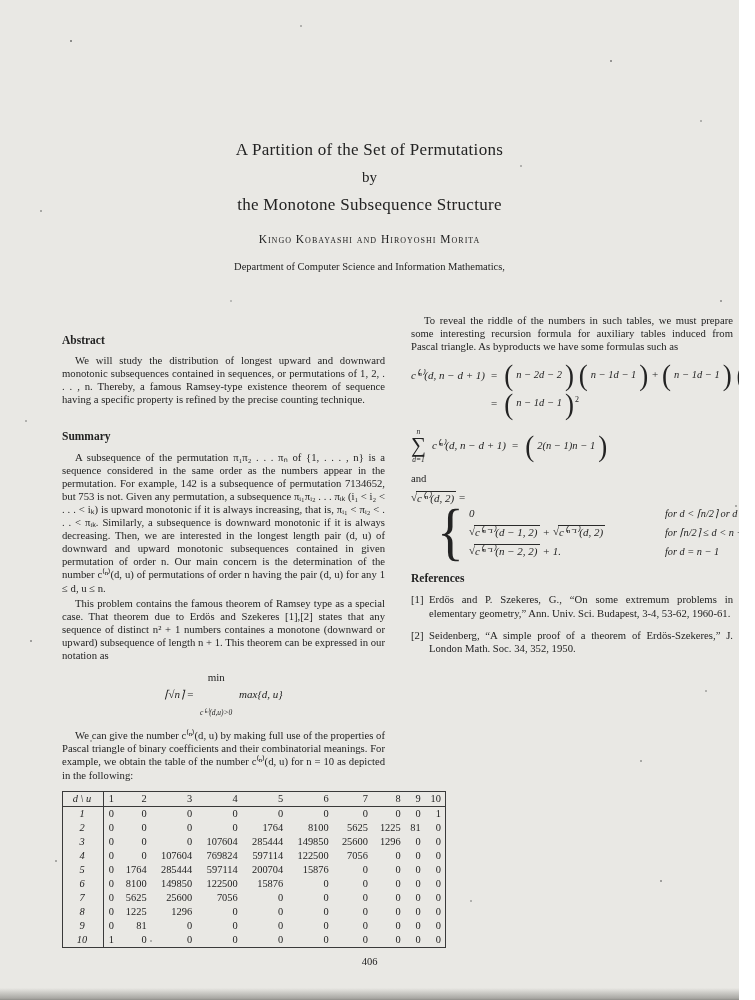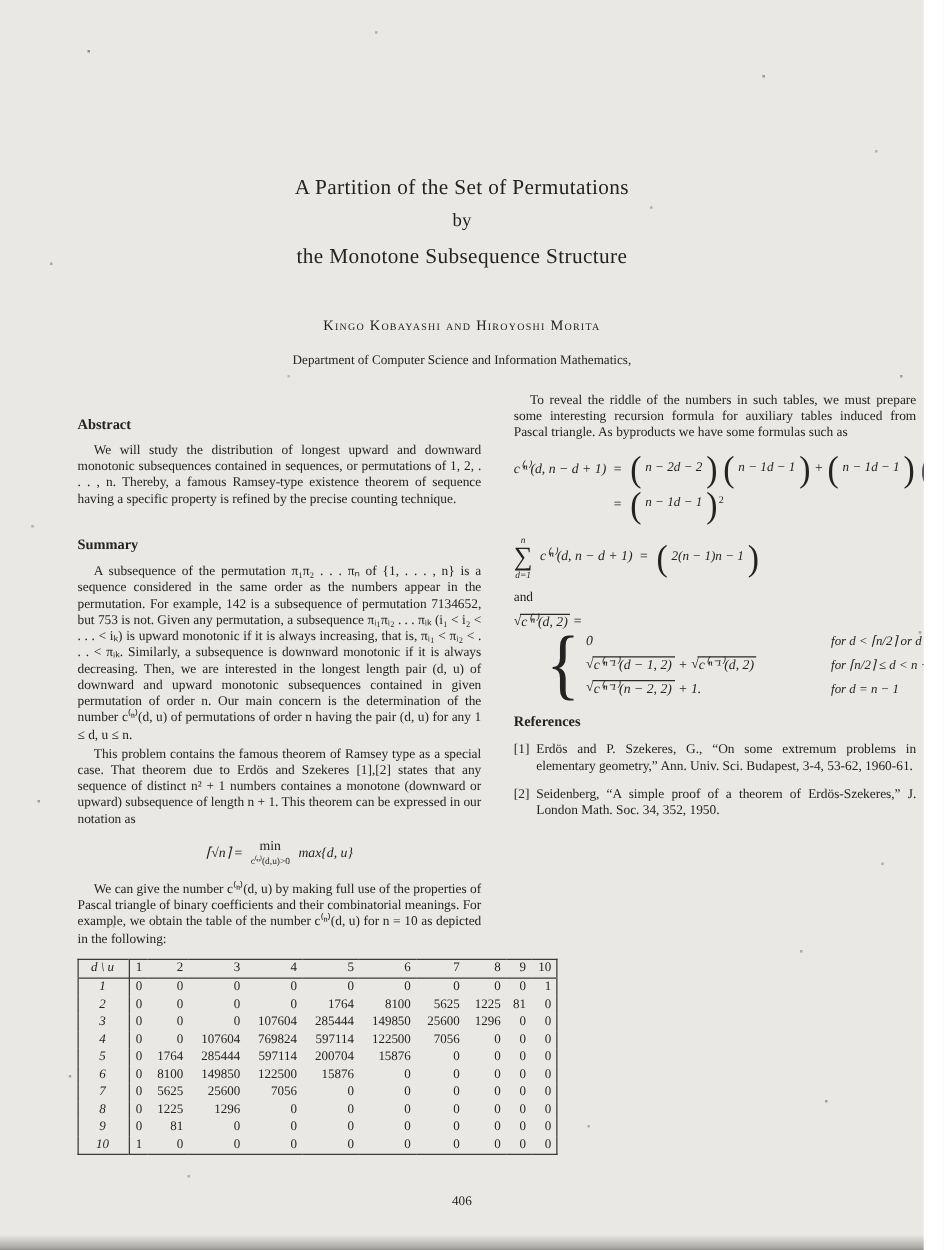--- a/index.html
+++ b/index.html
@@ -20,36 +20,36 @@
     520px 165px 0 rgba(50,50,50,.3), 230px 300px 0 rgba(50,50,50,.25),
     640px 760px 0 rgba(50,50,50,.35), 90px 740px 0 rgba(50,50,50,.3);
   }
   .scan-edge-bottom { position:absolute; left:0; right:0; bottom:0; height:12px;
     background:linear-gradient(to bottom, rgba(233,232,228,0), #a9a8a4 85%, #8f8e8a); }
 
   
   .head-block { position:absolute; top:140px; left:0; width:100%; text-align:center; }
   .title-1, .title-3 { font-size:17px; letter-spacing:.3px; }
   .title-2 { font-size:15px; margin:9px 0; }
-  .authors { margin-top:40px; font-size:11.5px; font-variant:small-caps; letter-spacing:1px; }
+  .authors { margin-top:18px; font-size:11.5px; font-variant:small-caps; letter-spacing:1px; }
   .affil { margin-top:15px; font-size:10.5px; line-height:13.5px; }
 
   
   .col { position:absolute; font-size:10.7px; line-height:13.1px; text-align:justify; }
   .col-left  { left:62px;  top:310px; width:323px; }
   .col-right { left:411px; top:314px; width:322px; }
   .sec-head { text-align:left; font-weight:bold; font-size:11.5px; margin:24px 0 7px; }
   .sec-head.left-align { text-align:left; margin:14px 0 8px; }
   p.para { margin:0 0 2px; text-indent:13px; }
   .math { font-style:italic; }
 
   
   .disp { margin:9px 0 10px; text-align:center; font-size:11px; }
-  .opstack { display:inline-flex; flex-direction:column; align-items:center; vertical-align:middle; margin:0 4px; }
-  .op-sub { font-size:7.5px; margin-top:-2px; }
+  .opstack { display:inline-flex; flex-direction:column; align-items:center; vertical-align:middle; margin:0 4px;gap:24px; }
+  .op-sub { font-size:7.5px; font-style:italic; margin-top:-2px; }
   .sqrt { display:inline-flex; align-items:flex-start; font-style:italic; }
   .sqrt .rad { font-style:normal; margin-right:-1px; }
   .sqrt .bar { border-top:1px solid #2a2a2a; padding:0 2px 0 1px; }
 
   .binom { display:inline-flex; align-items:center; vertical-align:middle; margin:0 1px; }
   .binom .p { font-size:27px; line-height:.9; font-weight:300; transform:scaleY(1.08); font-style:normal; }
   .binom .st { display:inline-flex; flex-direction:row; align-items:center;
                font-size:10.5px; line-height:1.2; padding:0 3px; font-style:italic; }
   sup.sq { font-size:8px; font-style:normal; }
 

